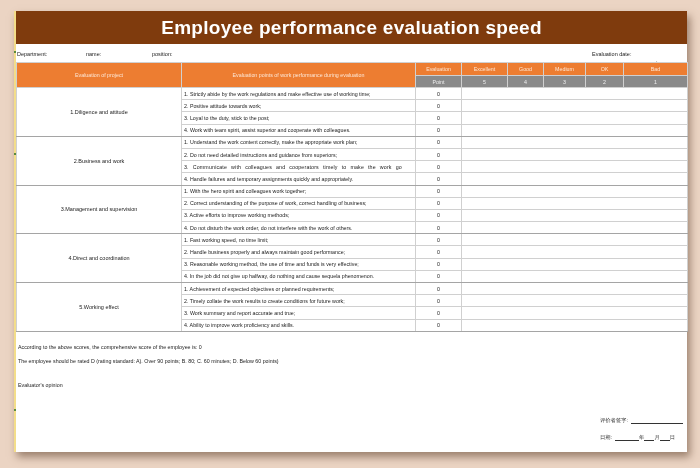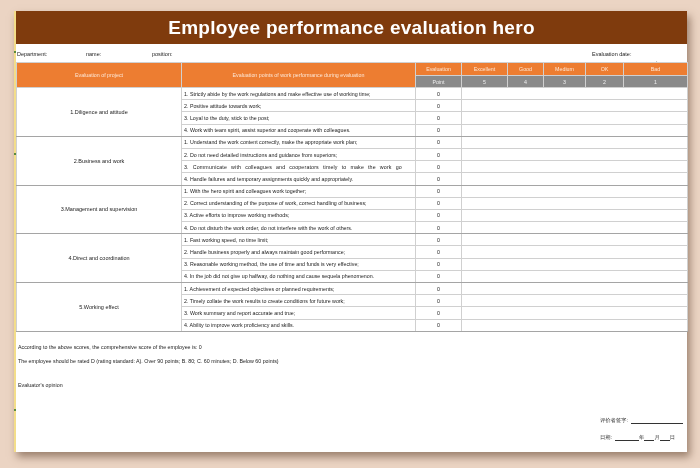--- a/index.html
+++ b/index.html
@@ -70,21 +70,21 @@
   .uline { display: inline-block; border-bottom: 0.6px solid #333; vertical-align: bottom; }
   .tick {
     position: absolute; left: -2px; width: 2px; height: 1.5px; background: #5a8a3c;
   }
 </style>
 </head>
 <body>
 
 <div class="page">
 
-  <div class="title-bar">Employee performance evaluation hero</div>
+  <div class="title-bar">Employee performance evaluation speed</div>
 
   <div class="info-row">
     <span style="left:1px;">Department:</span>
     <span style="left:70px;">name:</span>
     <span style="left:136px;">position:</span>
     <span style="left:576px;">
       <span style="position:static;">Evaluation date:</span><span class="date-line" style="position:static;"></span><span style="position:static;margin-left:2px;">.</span>
     </span>
   </div>
 

